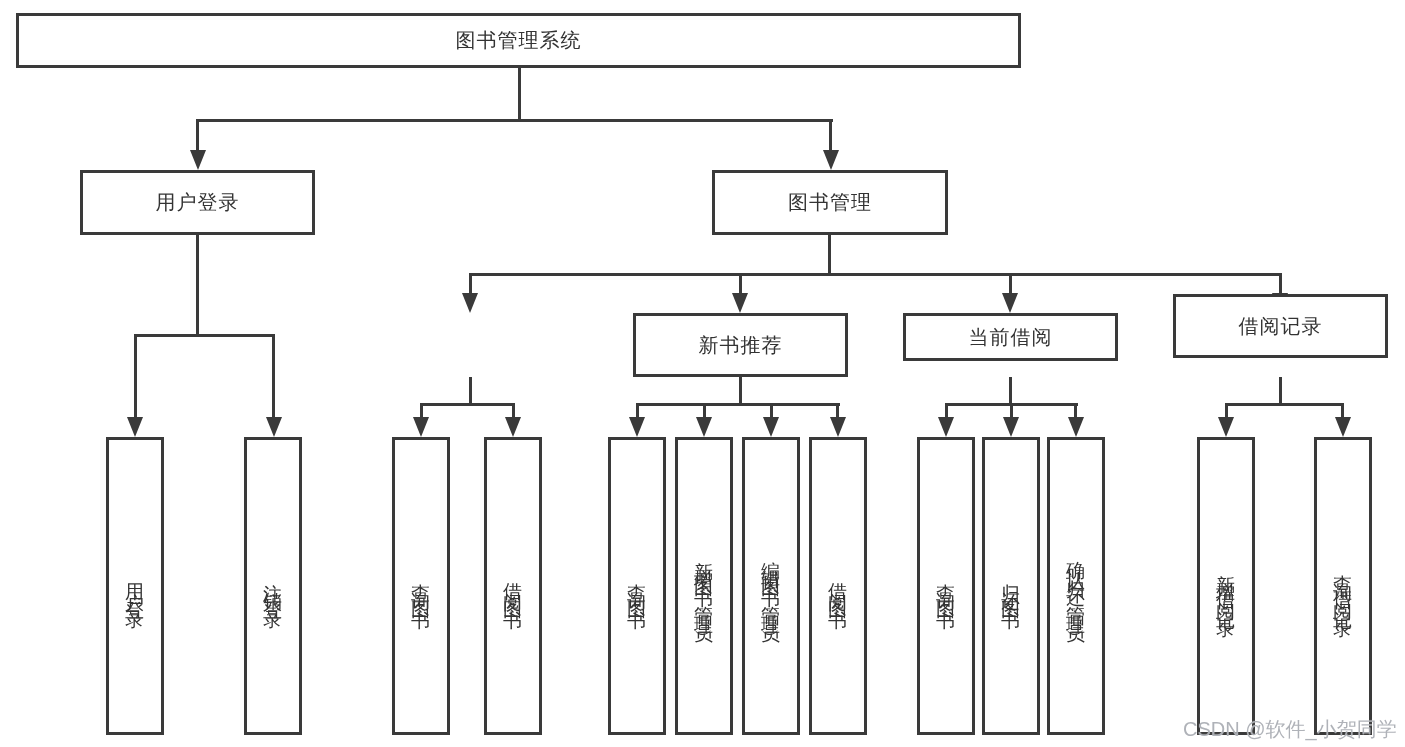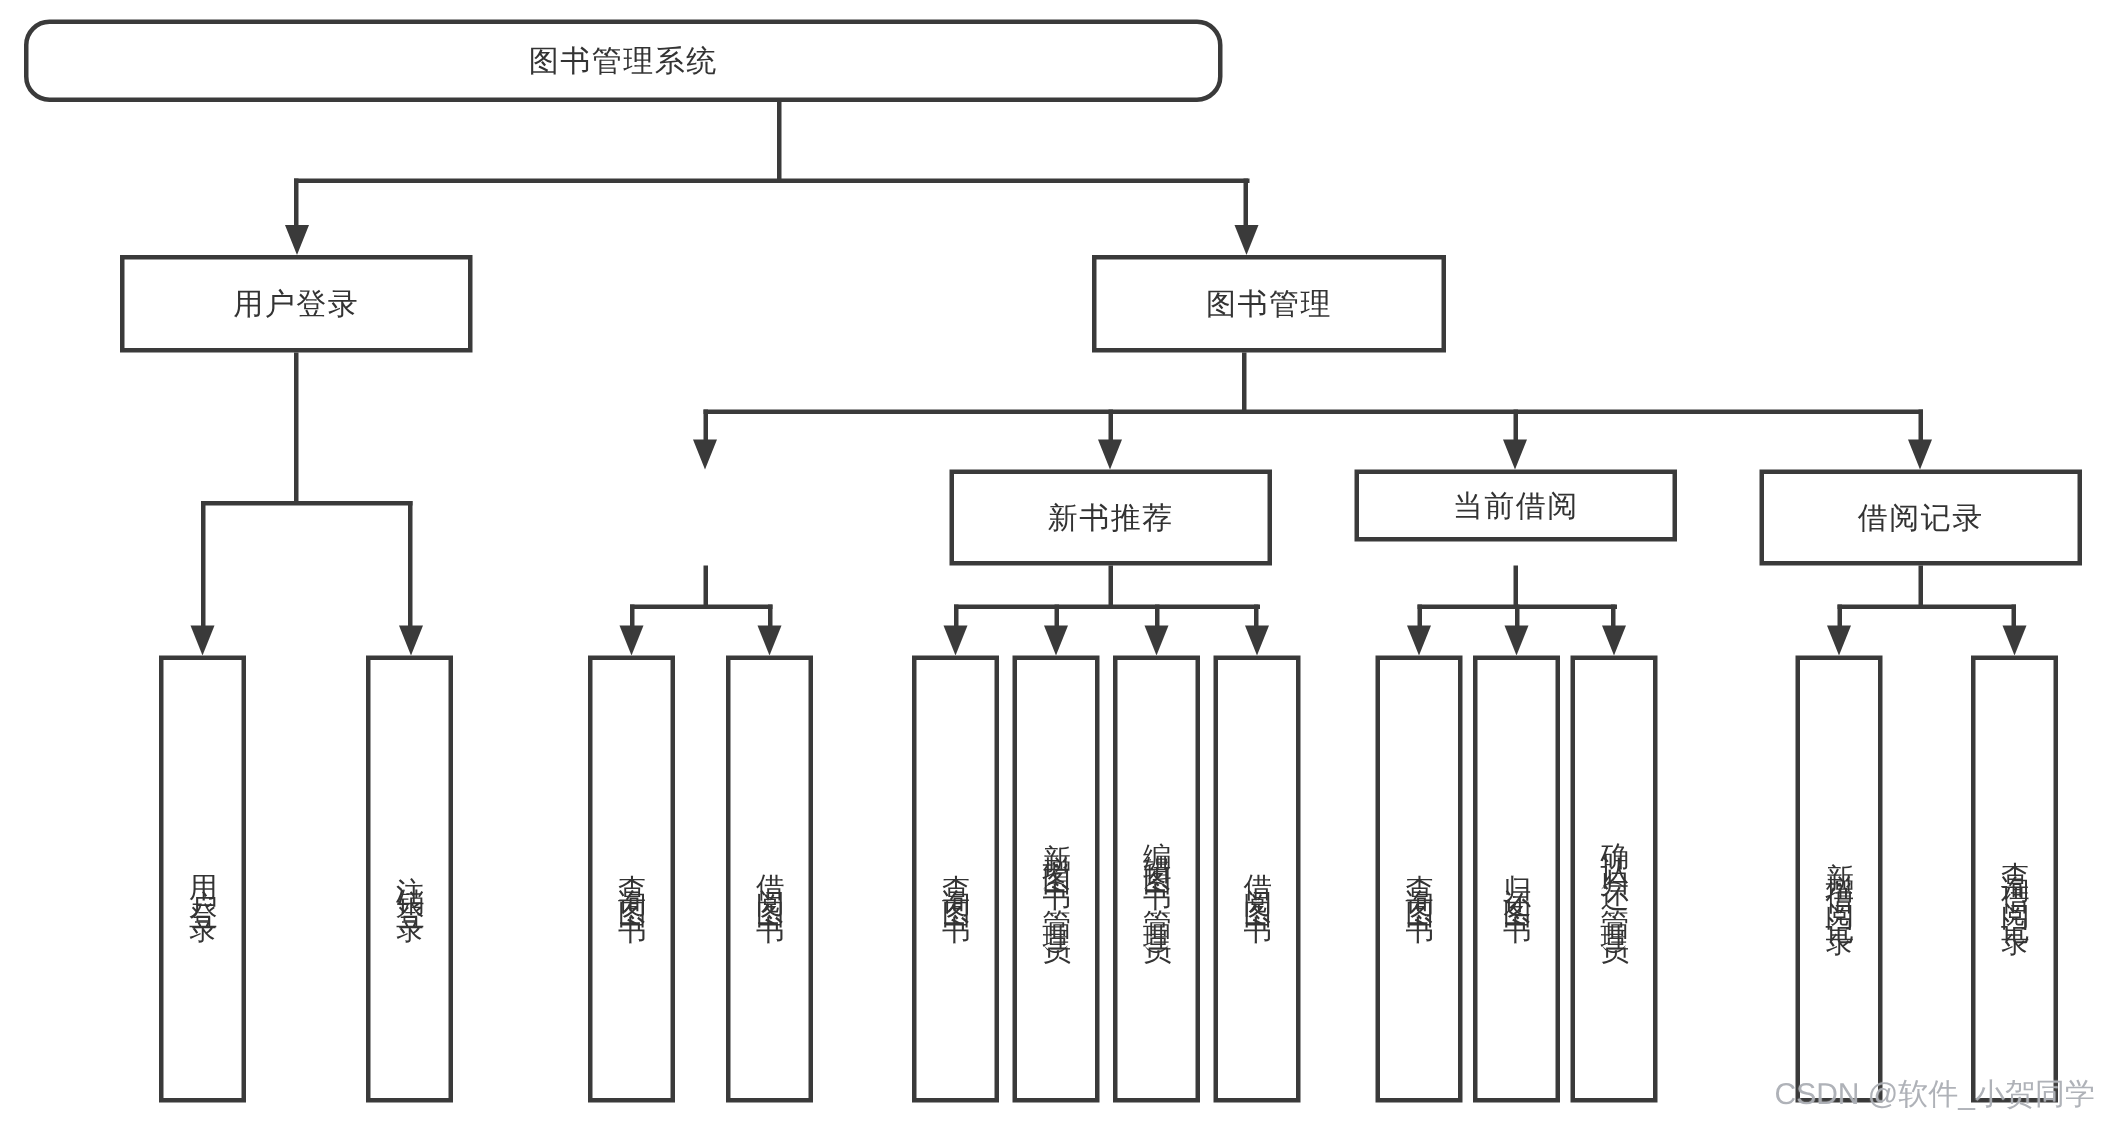--- a/index.html
+++ b/index.html
@@ -31,35 +31,35 @@
     position:absolute;left:1183px;top:716px;z-index:5;
     font-size:20px;color:rgba(168,171,178,0.92);white-space:nowrap;
     text-shadow:0 0 1px rgba(255,255,255,0.65);
   }
 </style>
 </head>
 <body>
 
 <div id="canvas">
 
-  <div class="box" style="left:16px;top:13px;width:799px;height:55px;border-radius:17px;">
+  <div class="box" style="left:16px;top:13px;width:1005px;height:55px;">
     <span>图书管理系统</span>
   </div>
 
   <div class="v" style="left:518px;top:67px;height:55px;"></div>
   <div class="h" style="left:196px;top:119px;width:637px;"></div>
   <div class="v" style="left:196px;top:119px;height:34px;"></div>
   <div class="ah" style="left:190px;top:150px;"></div>
   <div class="v" style="left:829px;top:119px;height:34px;"></div>
   <div class="ah" style="left:823px;top:150px;"></div>
 
   <div class="box" style="left:80px;top:170px;width:235px;height:65px;">
     <span>用户登录</span>
   </div>
-  <div class="box" style="left:712px;top:170px;width:236px;height:65px;margin-left:16px;">
+  <div class="box" style="left:712px;top:170px;width:236px;height:65px;">
     <span>图书管理</span>
   </div>
 
   <div class="v" style="left:196px;top:235px;height:101px;"></div>
   <div class="h" style="left:134px;top:334px;width:141px;"></div>
   <div class="v" style="left:134px;top:334px;height:85px;"></div>
   <div class="ah" style="left:127px;top:417px;"></div>
   <div class="v" style="left:272px;top:334px;height:85px;"></div>
   <div class="ah" style="left:266px;top:417px;"></div>
 
@@ -73,21 +73,21 @@
   <div class="ah" style="left:1002px;top:293px;"></div>
   <div class="v" style="left:1279px;top:273px;height:22px;"></div>
   <div class="ah" style="left:1272px;top:293px;"></div>
 
   <div class="box" style="left:633px;top:313px;width:215px;height:64px;">
     <span>新书推荐</span>
   </div>
   <div class="box" style="left:903px;top:313px;width:215px;height:48px;">
     <span>当前借阅</span>
   </div>
-  <div class="box" style="left:1173px;top:313px;width:215px;height:64px;">
+  <div class="box" style="left:1173px;top:294px;width:215px;height:64px;">
     <span>借阅记录</span>
   </div>
 
   <div class="v" style="left:469px;top:377px;height:28px;"></div>
   <div class="h" style="left:420px;top:403px;width:95px;"></div>
   <div class="v" style="left:420px;top:403px;height:16px;"></div>
   <div class="ah" style="left:413px;top:417px;"></div>
   <div class="v" style="left:512px;top:403px;height:16px;"></div>
   <div class="ah" style="left:505px;top:417px;"></div>
 

